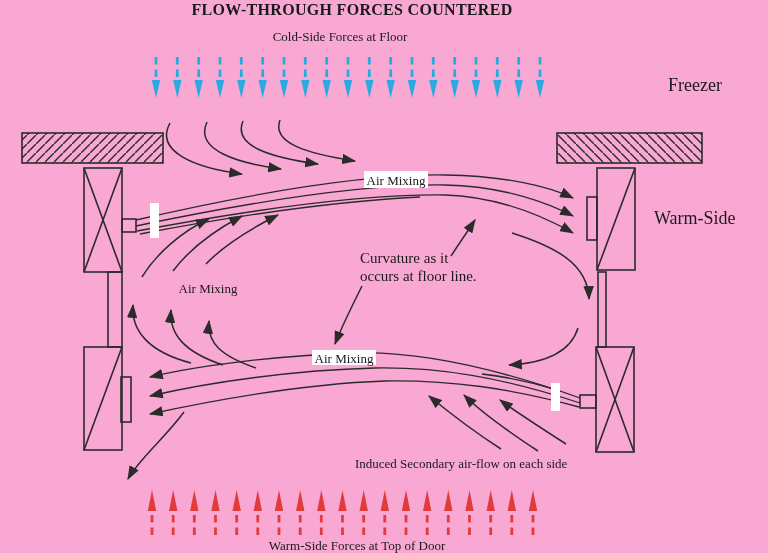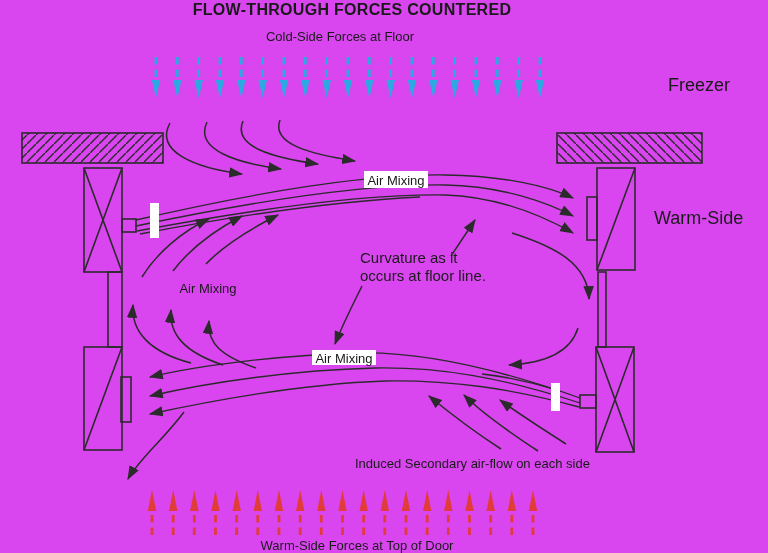--- a/index.html
+++ b/index.html
@@ -1,17 +1,17 @@
 <!DOCTYPE html>
 <html><head>
 <meta charset="utf-8">
 <style>
   html,body{margin:0;padding:0;background:#ffffff;}
   body{width:768px;height:553px;overflow:hidden;font-family:"Liberation Sans",sans-serif;}
-  .stage{position:relative;width:768px;height:553px;background:#d946ef;}
+  .stage{position:relative;width:768px;height:553px;background:#f9a8d4;font-family:Liberation Serif, serif;}
   svg text{fill:#1a1a1a;}
   .t-title{font-size:16px;font-weight:bold;letter-spacing:.3px;}
   .t-label{font-size:13px;}
   .t-side{font-size:18px;}
   .t-note{font-size:15px;}
 </style>
 </head>
 <body>
 
 <div class="stage">

